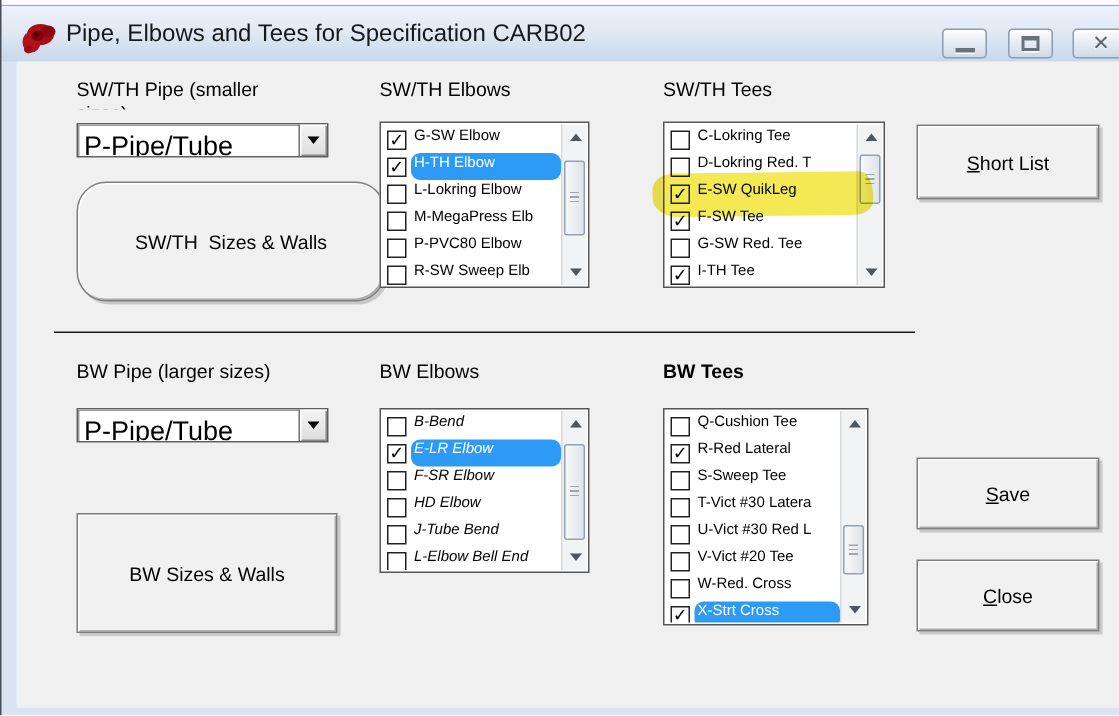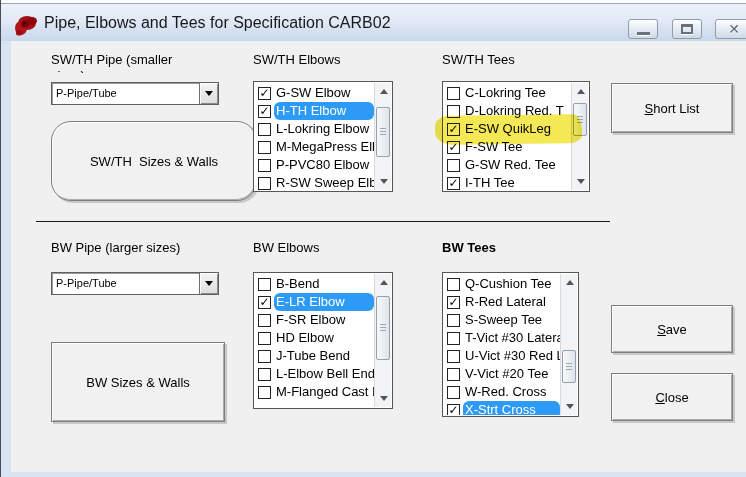--- a/index.html
+++ b/index.html
@@ -26,39 +26,39 @@
 
   
   .client{position:absolute;left:11px;top:41px;right:0;bottom:5px;background:#F0F0F0;}
 
   .lbl{position:absolute;font-size:13px;color:#000;white-space:pre;}
   .lbl-2line{line-height:16px;height:21px;overflow:hidden;}
 
   
   .combo{position:absolute;width:168px;height:23px;background:#fff;
     border:1px solid #5F5F5F;box-shadow:inset 1px 1px 0 #9B9B9B;display:flex;}
-  .combo-value{flex:1;font-size:11px;color:#000;padding:4px 0 0 4px;white-space:nowrap;overflow:hidden;}
+  .combo-value{flex:1;font-size:18px;color:#000;padding:4px 0 0 4px;white-space:nowrap;overflow:hidden;}
   .combo-btn{width:19px;background:linear-gradient(180deg,#F4F4F4,#DDDDDD);
     border-left:1px solid #707070;box-shadow:inset 1px 1px 0 #fff, inset -1px -1px 0 #8a8a8a;
     display:flex;align-items:center;justify-content:center;}
   .tri-down-black{width:0;height:0;border-left:4px solid transparent;border-right:4px solid transparent;border-top:5px solid #000;}
 
   
   .btn{position:absolute;background:#F1F1F1;border:1px solid #7E7E7E;
     box-shadow:inset 1px 1px 0 #FDFDFD, inset -1px -1px 0 #ABABAB, 2px 2px 0 rgba(150,150,150,.45);
     font-size:13px;color:#000;display:flex;align-items:center;justify-content:center;white-space:pre;}
 
   
   .listbox{position:absolute;background:#fff;border:1px solid #565656;overflow:hidden;}
   .lb-items{position:absolute;left:1px;top:1px;bottom:1px;right:18px;overflow:hidden;padding-top:1px;}
   .lb-row{display:flex;align-items:center;height:18px;white-space:nowrap;}
   .cb{flex:0 0 13px;width:13px;height:13px;margin:0 3px 0 3px;background:#fff;border:1px solid #222;
     font-size:12px;line-height:11px;text-align:center;color:#000;font-weight:bold;
     font-family:"DejaVu Sans",sans-serif;}
-  .lb-text{flex:1;font-size:13px;color:#000;padding:1px 0 0 2px;height:18px;overflow:hidden;}
+  .lb-text{flex:1;font-size:10px;color:#000;padding:1px 0 0 2px;height:18px;overflow:hidden;}
   .lb-row.selected .lb-text{background:#2D9BF5;color:#fff;border-radius:6px;}
 
   
   .sb{position:absolute;top:1px;bottom:1px;right:1px;width:17px;background:#F2F3F5;border-left:1px solid #DADADA;}
   .sb-btn{position:absolute;left:0;width:17px;height:17px;display:flex;align-items:center;justify-content:center;}
   .sb-up{top:0;} .sb-down{bottom:0;}
   .tri-up{width:0;height:0;border-left:4px solid transparent;border-right:4px solid transparent;border-bottom:5px solid #4E565F;}
   .tri-down{width:0;height:0;border-left:4px solid transparent;border-right:4px solid transparent;border-top:5px solid #4E565F;}
   .sb-thumb{position:absolute;left:1px;width:14px;background:linear-gradient(90deg,#F7F9FB,#DEE4EA);
     border:1px solid #93A1B1;border-radius:2px;}
@@ -205,21 +205,21 @@
     <div class="combo" style="left:40px;top:231px;">
       <span class="combo-value">P-Pipe/Tube</span>
       <span class="combo-btn">
         <span class="tri-down-black"></span>
       </span>
     </div>
 
     <button class="btn" style="left:40px;top:301px;width:174px;height:80px;">BW Sizes &amp; Walls</button>
 
     <div class="lbl" style="left:242px;top:199px;">BW Elbows</div>
-    <div class="listbox" style="left:242px;top:231px;width:140px;height:137px;">
+    <div class="listbox" style="left:242px;top:231px;width:140px;height:110px;font-style:italic;">
       <div class="lb-items">
           <div class="lb-row">
             <span class="cb"></span>
             <span class="lb-text">B-Bend</span>
           </div>
           <div class="lb-row selected">
             <span class="cb">✓</span>
             <span class="lb-text">E-LR Elbow</span>
           </div>
           <div class="lb-row">

